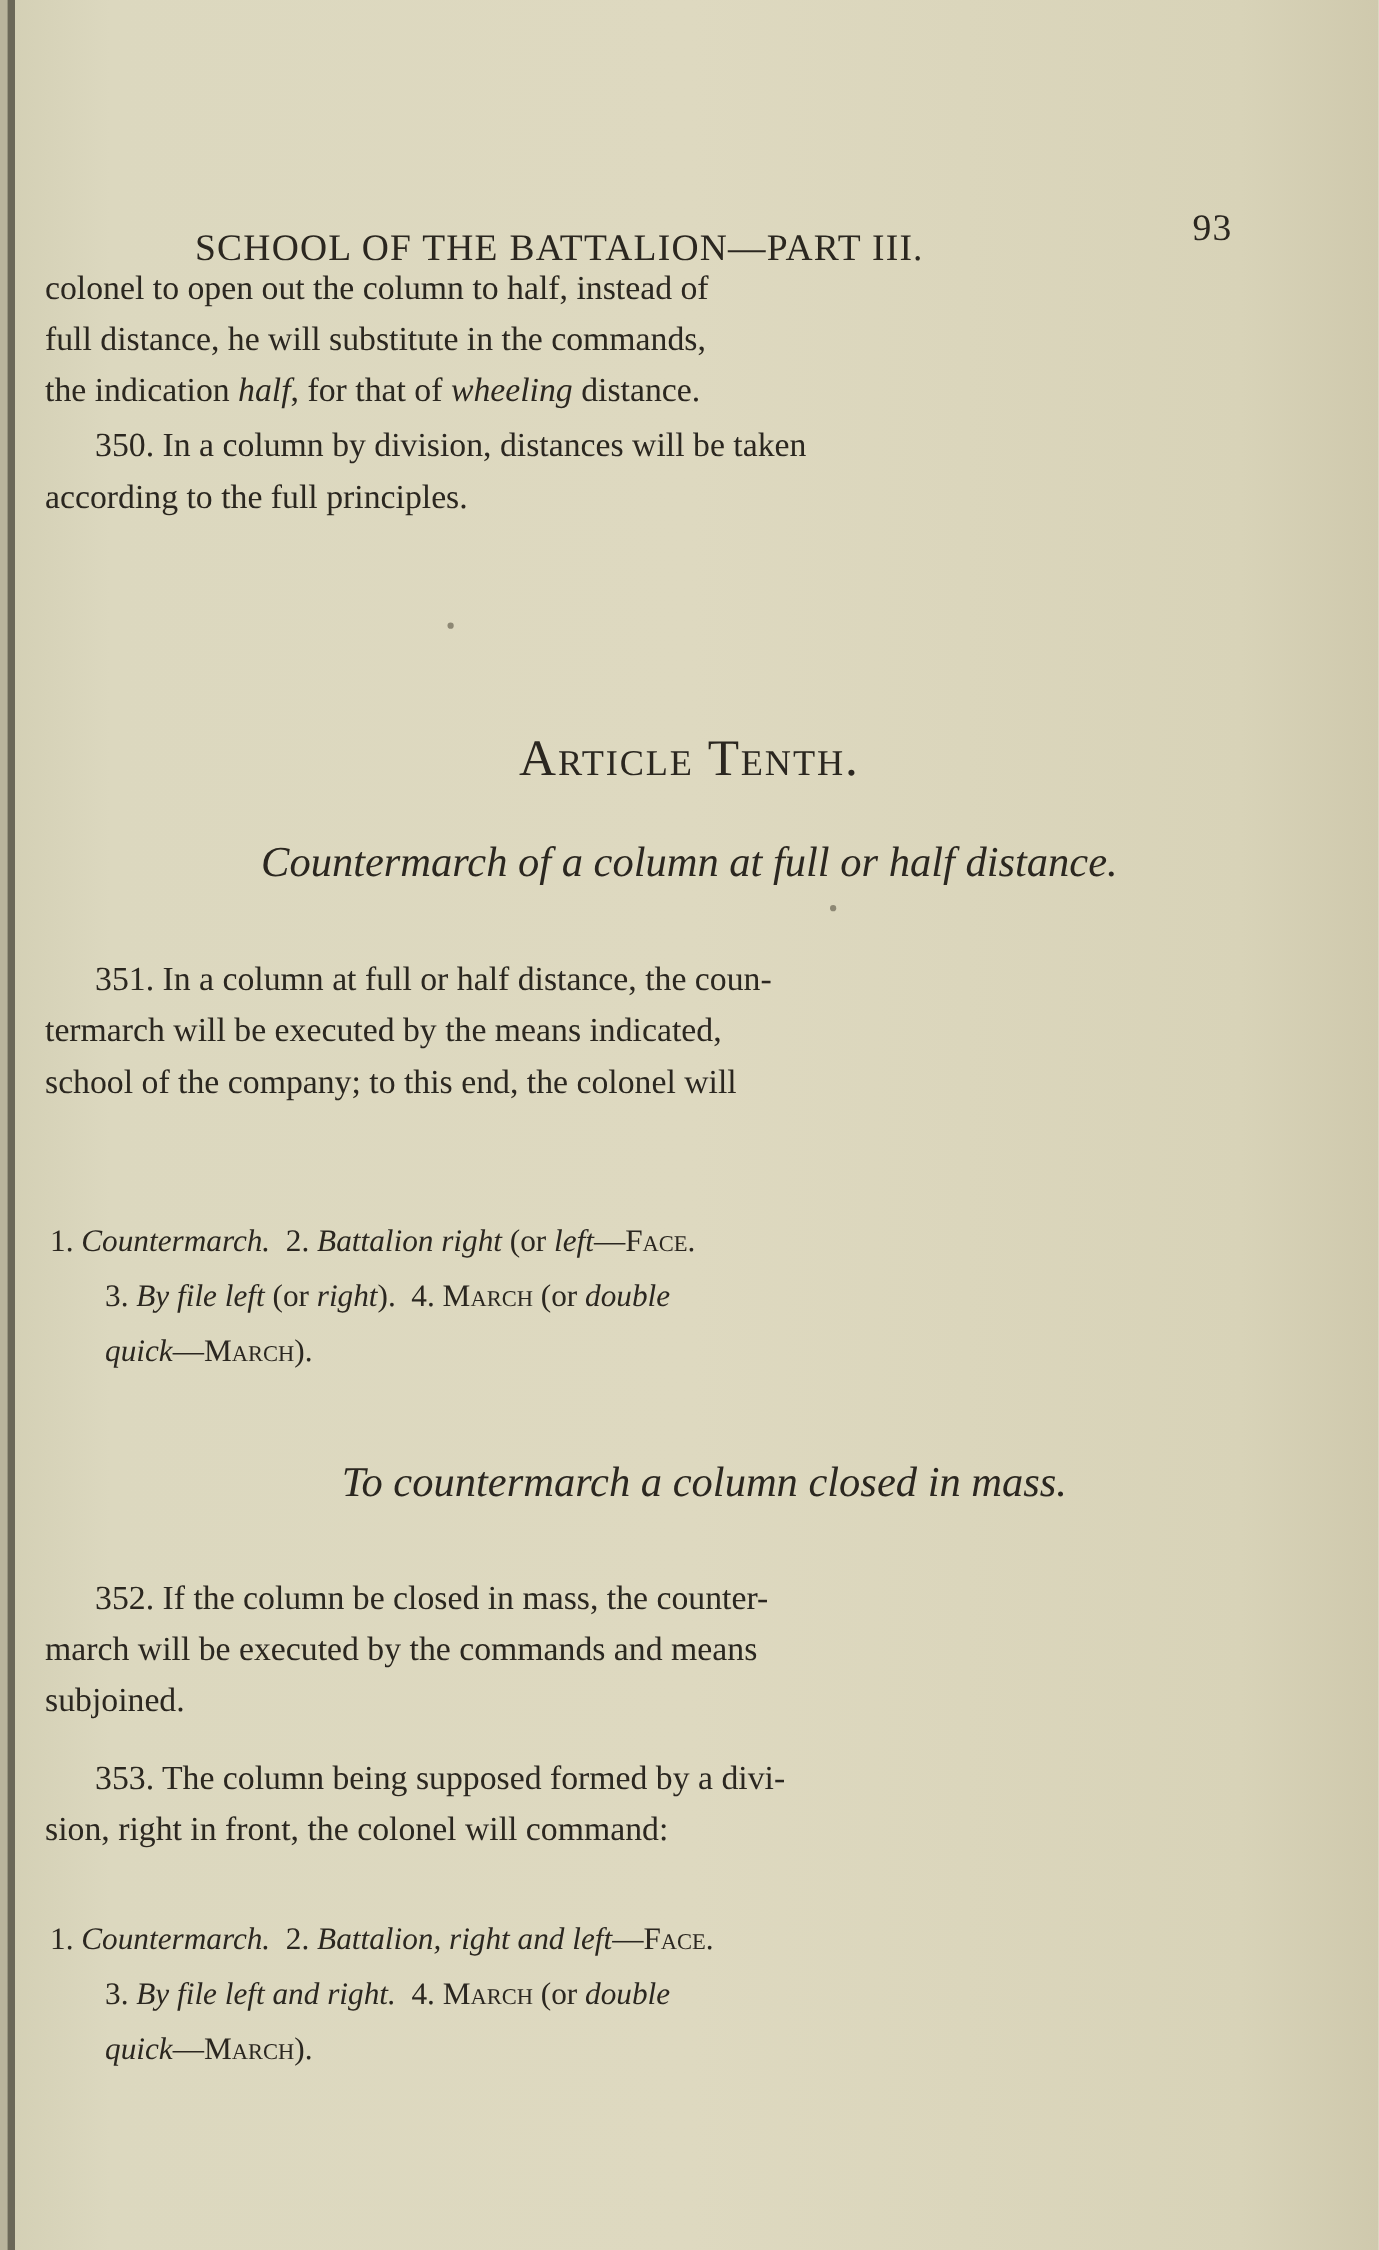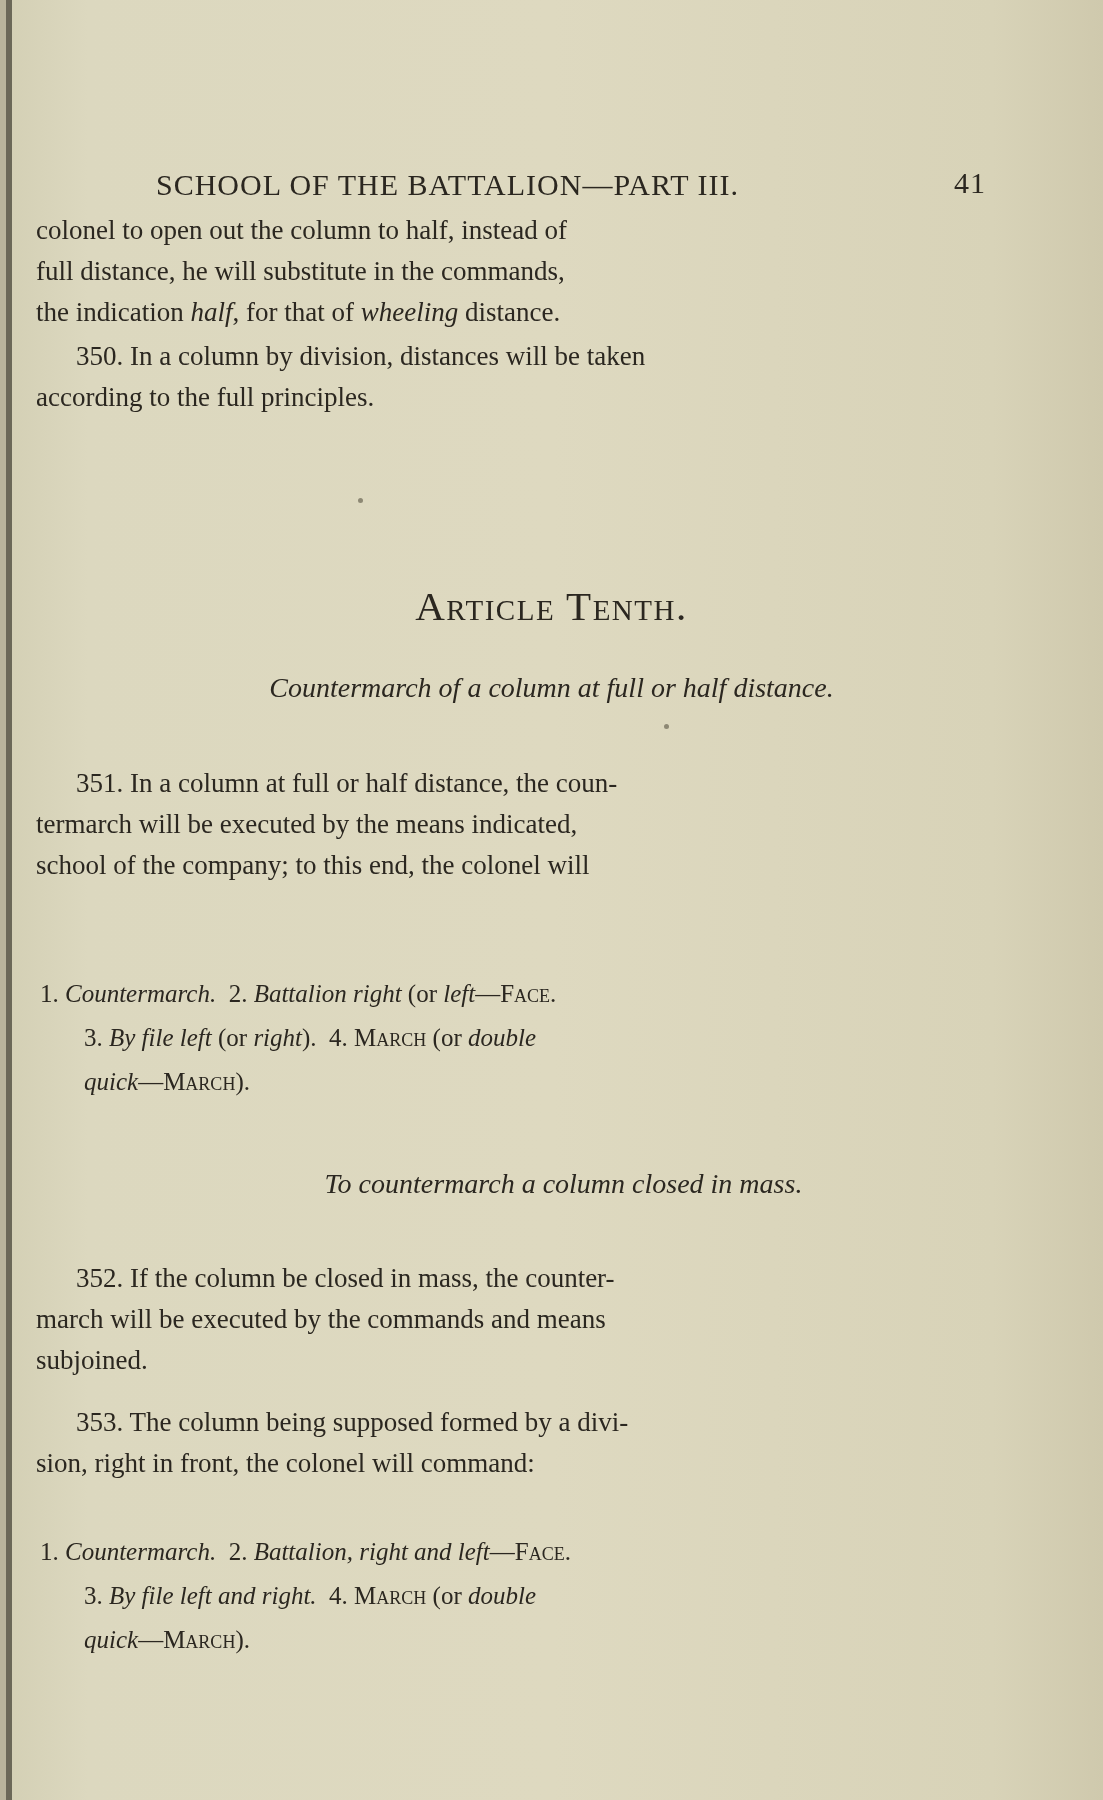--- a/index.html
+++ b/index.html
@@ -16,54 +16,54 @@
   }
   .binding-edge {
     position:absolute; left:0; top:0; width:6px; height:1800px;
     background:#b9b49c;
   }
   .page { position:absolute; left:0; top:0; width:1103px; height:1800px; }
   .running-head {
     position:absolute; top:166px; left:156px; width:830px;
     font-size:30px; letter-spacing:1px;
   }
-  .running-head .title { position:absolute; left:0; top:2px; }
+  .running-head .title { position:absolute; left:0; top:16px; }
   .running-head .folio { position:absolute; right:0; top:0; }
   .para {
     position:absolute; left:36px; width:958px;
     font-size:27px; line-height:41px;
     text-align:justify; text-align-last:left;
   }
   .line { display:block; white-space:nowrap; }
   .indent { padding-left:40px; }
   .heading {
     position:absolute; left:0; width:1103px; text-align:center;
     font-size:41px; font-variant:small-caps; letter-spacing:1.5px;
   }
   .subheading {
     position:absolute; left:0; width:1103px; text-align:center;
-    font-size:28px; font-style:italic;
+    font-size:34px; font-style:italic;
   }
   i { font-style:italic; }
   .sc { font-variant:small-caps; }
   .cmd { position:absolute; left:40px; width:960px; font-size:25px; line-height:44px; }
   .cmd .cont { padding-left:44px; }
   .speck { position:absolute; width:5px; height:5px; border-radius:50%; background:#8d8874; }
 </style>
 </head>
 <body>
 
 <div class="binding-edge"></div>
 <div class="binding"></div>
 
 <div class="page">
 
   <div class="running-head">
     <span class="title">SCHOOL OF THE BATTALION—PART III.</span>
-    <span class="folio">41</span>
+    <span class="folio">93</span>
   </div>
 
   <div class="para" style="top:210px;">
     <span class="line">colonel to open out the column to half, instead of</span>
     <span class="line">full distance, he will substitute in the commands,</span>
     <span class="line"><span>the indication </span><i>half</i><span>, for that of </span><i>wheeling</i><span> distance.</span></span>
   </div>
 
   <div class="para" style="top:336px;">
     <span class="line indent">350. In a column by division, distances will be taken</span>

